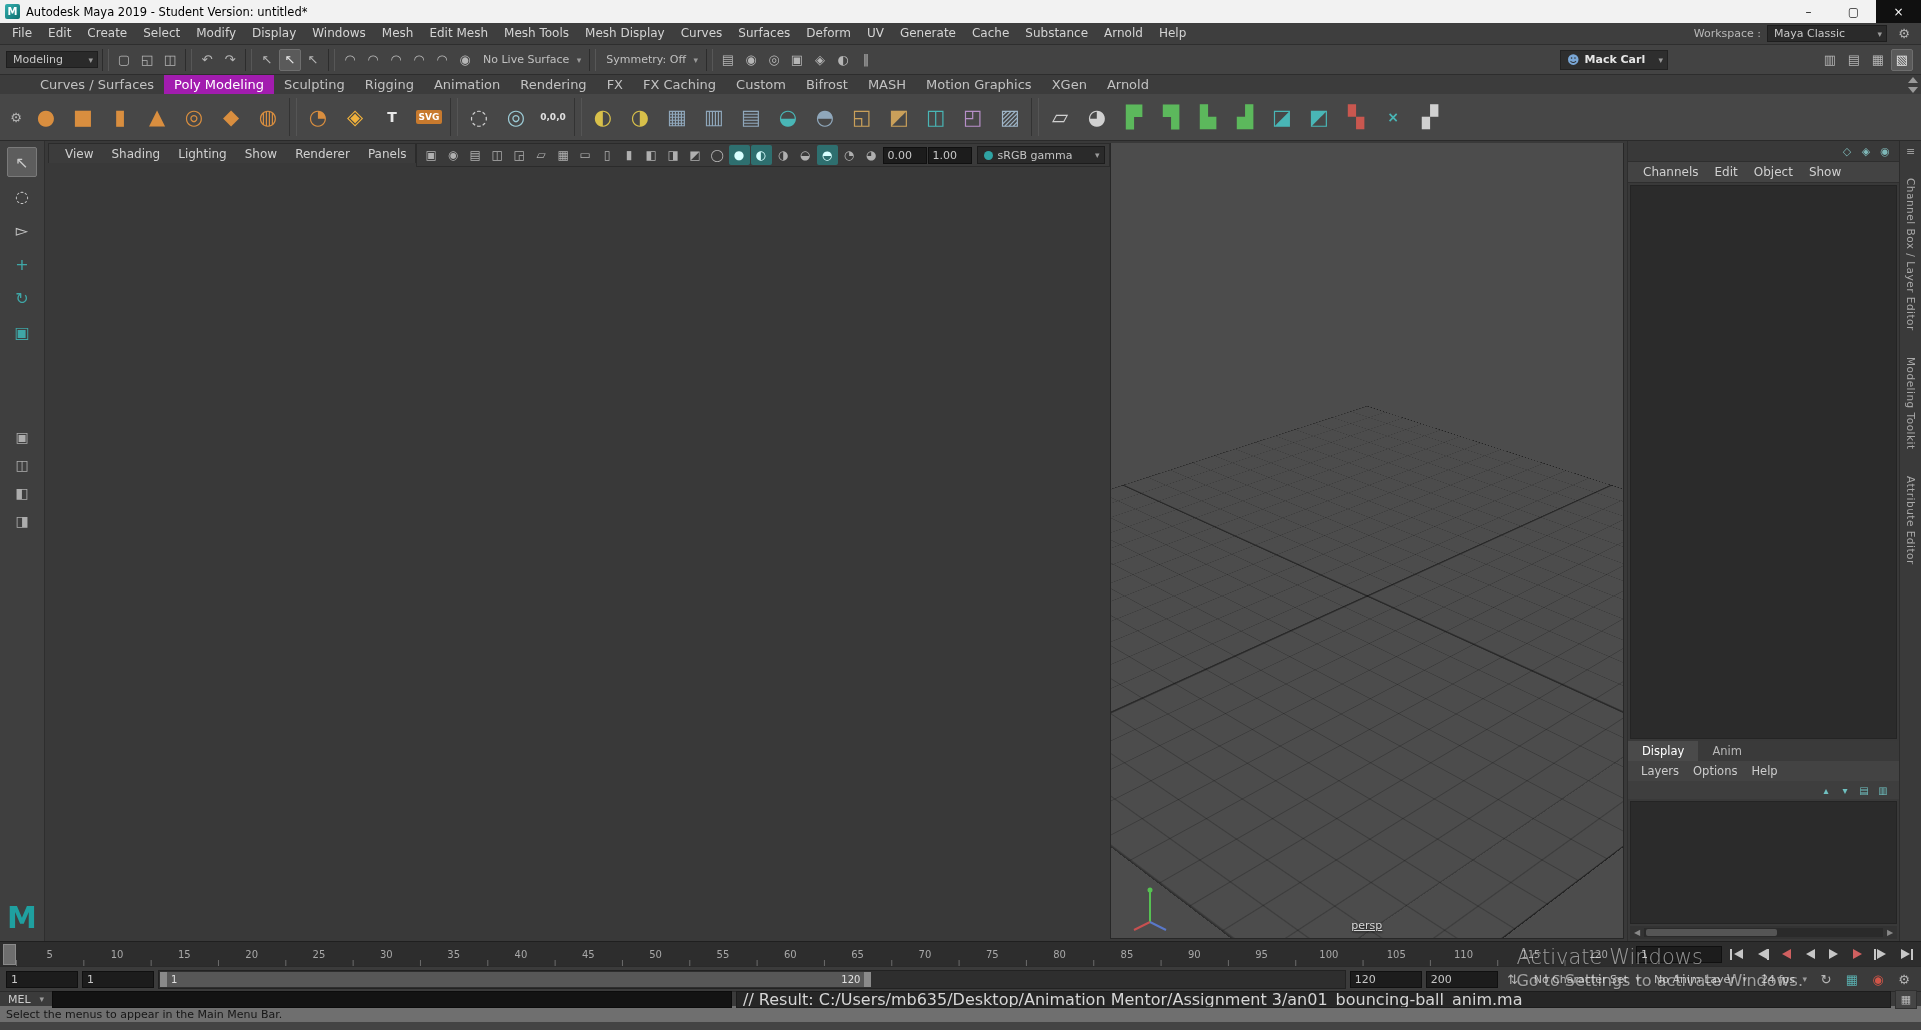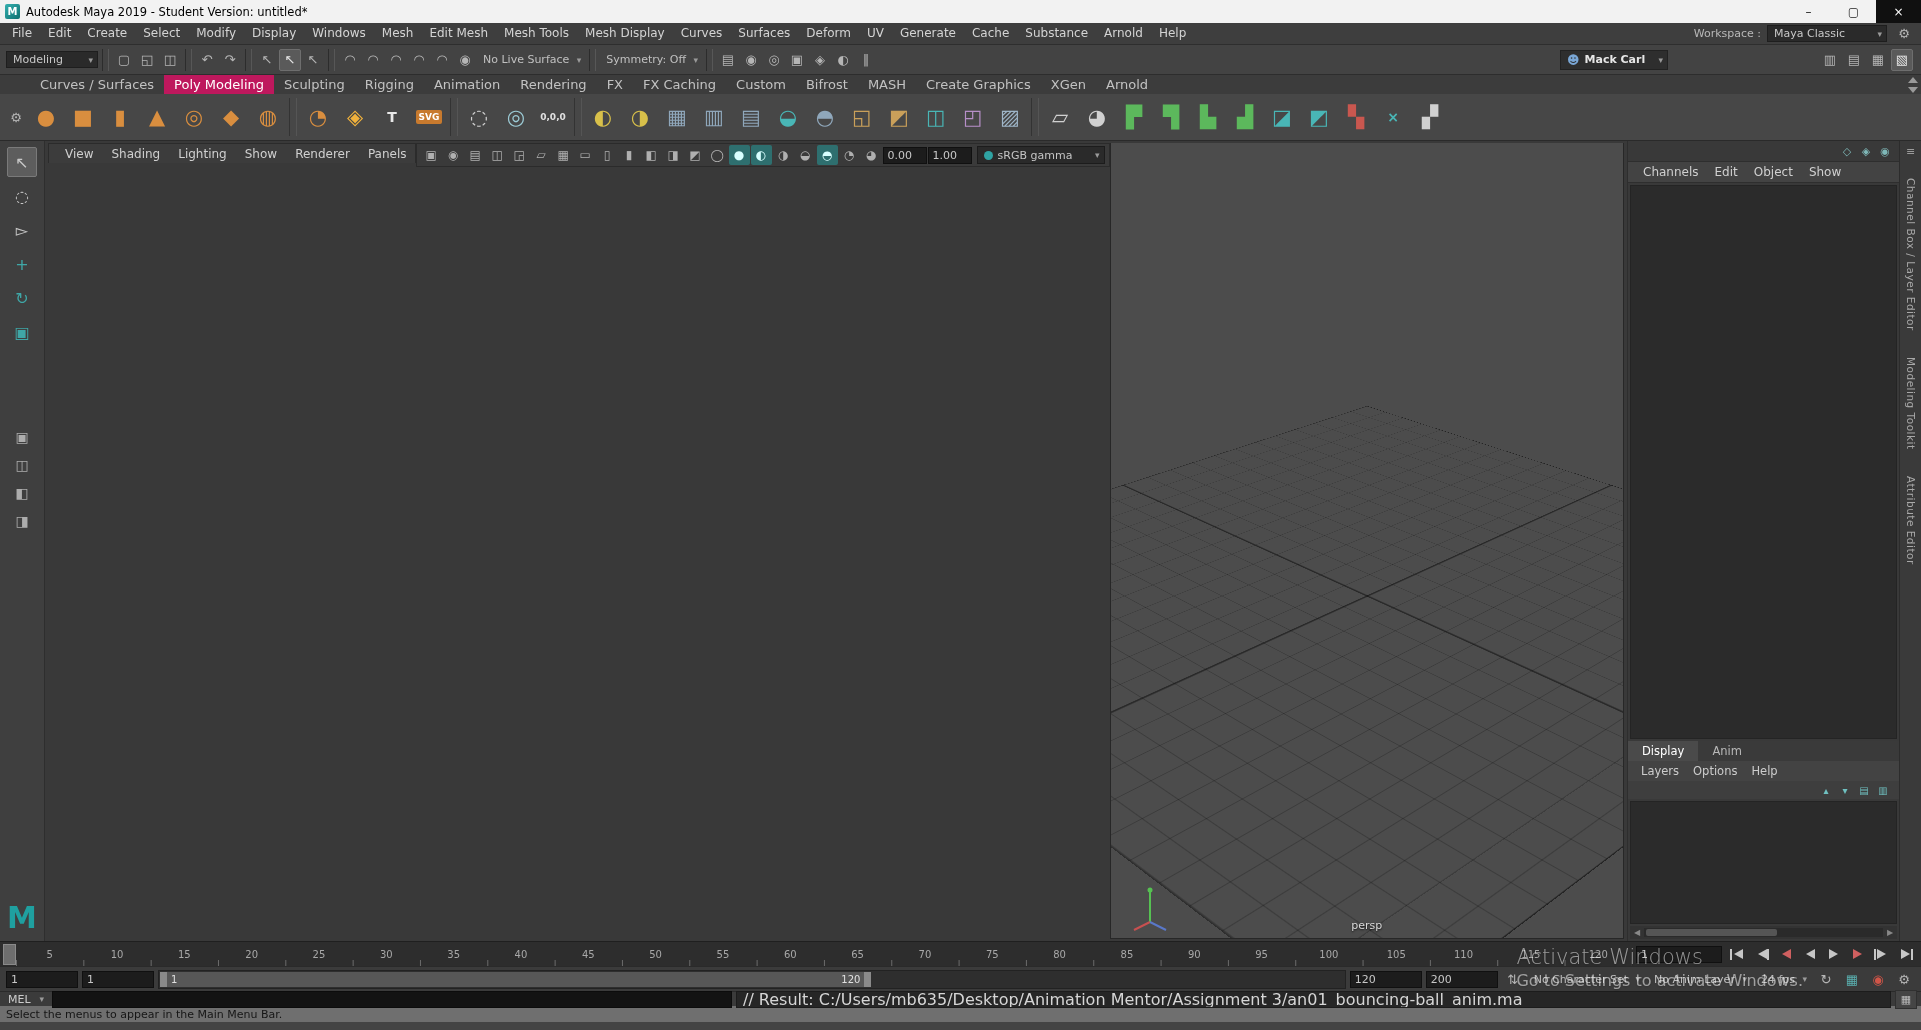--- a/index.html
+++ b/index.html
@@ -45,21 +45,21 @@
   .account { margin-left:auto; display:flex; align-items:center; gap:5px; background:#2e2e2e;
              border:1px solid #222; height:20px; padding:0 18px 0 6px; min-width:108px; }
   .account .person { color:#7aa7d6; font-size:12px; }
   .account .name { color:#e6e6e6; font-weight:bold; font-size:11px; }
   .toggles { display:flex; gap:2px; margin-left:150px; margin-right:2px; }
 
   
   .shelf { position:relative; }
   .shelf-tabs { height:19px; background:#3c3c3c; display:flex; align-items:flex-end; padding-left:30px; }
   .shelf-tab { padding:0 10px; font-size:13px; color:#c2c2c2; line-height:19px; }
-  .shelf-tab.active { color:#fff; background:#be185d; }
+  .shelf-tab.active { color:#fff; background:#a21caf; }
   .shelf-icons { height:47px; background:#474747; display:flex; align-items:center; padding-left:5px;
                  gap:1px; border-bottom:1px solid #2a2a2a; }
   .shelf-icon { width:36px; height:38px; display:flex; align-items:center; justify-content:center; font-size:21px; }
   .shelf-icon.sep { width:8px; height:38px; border-left:1px solid #333; border-right:1px solid #555; margin:0 2px; }
   .shelf-icon.txt span { font-size:14px; font-weight:bold; }
   .shelf-icon.small span { font-size:9px; font-weight:bold; }
   .shelf-icon.badge span { font-size:9px; font-weight:bold; background:#c87a2e; color:#fff;
                            padding:2px 3px; border-radius:2px; }
   .shelf-scroll { position:absolute; right:3px; top:2px; display:flex; flex-direction:column; gap:4px; }
   .tri-up { width:0; height:0; border-left:5px solid transparent; border-right:5px solid transparent;
@@ -100,21 +100,21 @@
                 transform:translate(-50%,-50%) perspective(1300px) rotateX(63deg) rotateZ(45deg);
                 border:1px solid rgba(0,0,0,0.4);
                 background-image:
                   linear-gradient(90deg, transparent calc(50% - 1px), rgba(0,0,0,0.45) calc(50% - 1px),
                                   rgba(0,0,0,0.45) calc(50% + 1px), transparent calc(50% + 1px)),
                   linear-gradient(0deg, transparent calc(50% - 1px), rgba(0,0,0,0.45) calc(50% - 1px),
                                   rgba(0,0,0,0.45) calc(50% + 1px), transparent calc(50% + 1px)),
                   repeating-linear-gradient(90deg, rgba(0,0,0,0.22) 0 1px, transparent 1px 34.6px),
                   repeating-linear-gradient(0deg, rgba(0,0,0,0.22) 0 1px, transparent 1px 34.6px); }
   .persp-label { position:absolute; left:50%; bottom:6px; transform:translateX(-50%);
-                 color:#d8d8d8; font-size:11px; text-shadow:0 1px 2px rgba(0,0,0,0.8); }
+                 color:#d8d8d8; font-size:11px; text-shadow:0 1px 2px rgba(0,0,0,0.8);text-decoration:underline; }
   .axis-gizmo { position:absolute; left:12px; bottom:4px; }
 
   
   .right-panel { width:272px; background:#393939; display:flex; flex-direction:column;
                  border-left:1px solid #2e2e2e; }
   .rp-toprow { height:20px; display:flex; justify-content:flex-end; align-items:center; gap:3px; padding-right:6px; }
   .rp-top-icon { width:16px; height:16px; display:flex; align-items:center; justify-content:center;
                  color:#7fb8b8; font-size:11px; }
   .rp-menus { height:22px; background:#434343; display:flex; align-items:center; padding-left:8px; gap:2px;
               border-top:1px solid #2e2e2e; border-bottom:1px solid #2e2e2e; }
@@ -364,21 +364,21 @@
         <div class="shelf-tab active"><span>Poly Modeling</span></div>
         <div class="shelf-tab"><span>Sculpting</span></div>
         <div class="shelf-tab"><span>Rigging</span></div>
         <div class="shelf-tab"><span>Animation</span></div>
         <div class="shelf-tab"><span>Rendering</span></div>
         <div class="shelf-tab"><span>FX</span></div>
         <div class="shelf-tab"><span>FX Caching</span></div>
         <div class="shelf-tab"><span>Custom</span></div>
         <div class="shelf-tab"><span>Bifrost</span></div>
         <div class="shelf-tab"><span>MASH</span></div>
-        <div class="shelf-tab"><span>Create Graphics</span></div>
+        <div class="shelf-tab"><span>Motion Graphics</span></div>
         <div class="shelf-tab"><span>XGen</span></div>
         <div class="shelf-tab"><span>Arnold</span></div>
       </div>
     <div class="shelf-icons">
       <div class="ibtn">
           <span>⚙</span>
         </div>
       <div class="sl-row">
 
       <div class="shelf-icon" style="color: rgb(217, 142, 63);">

